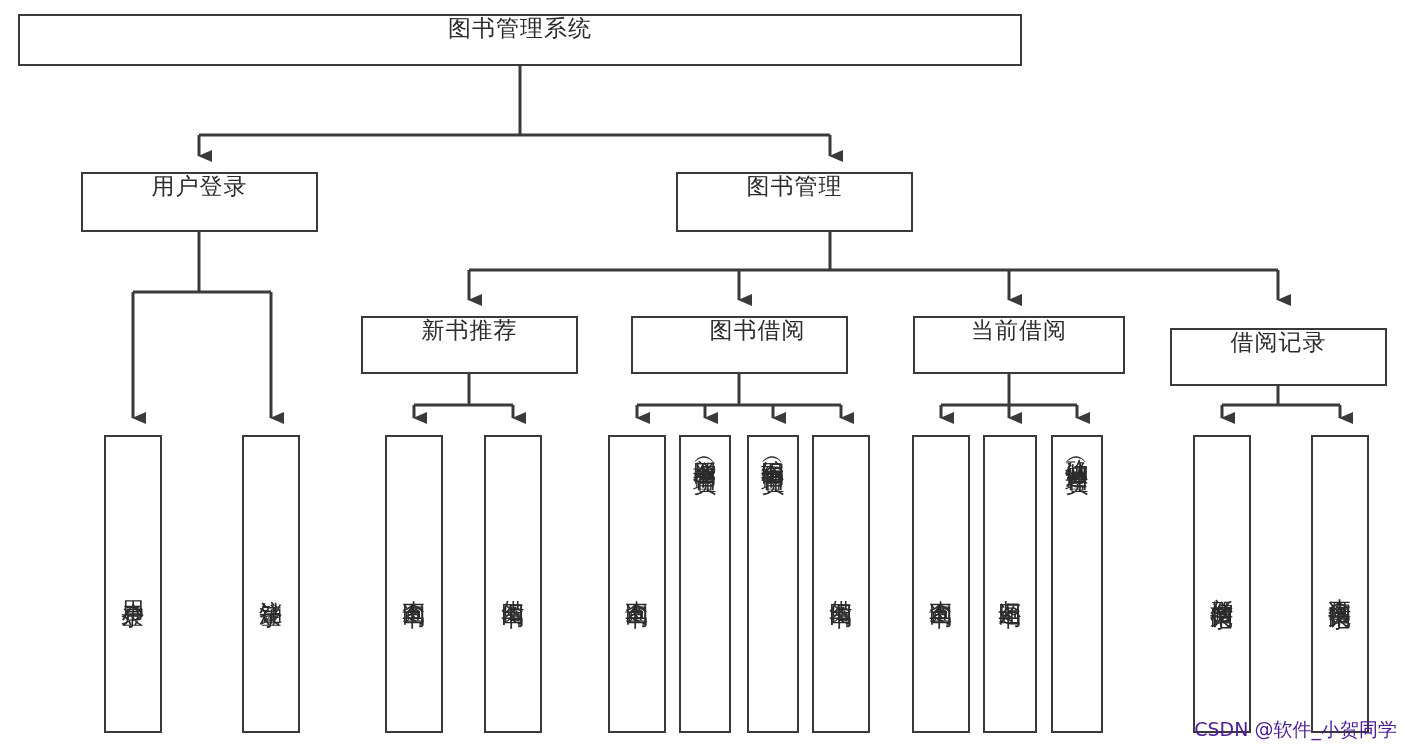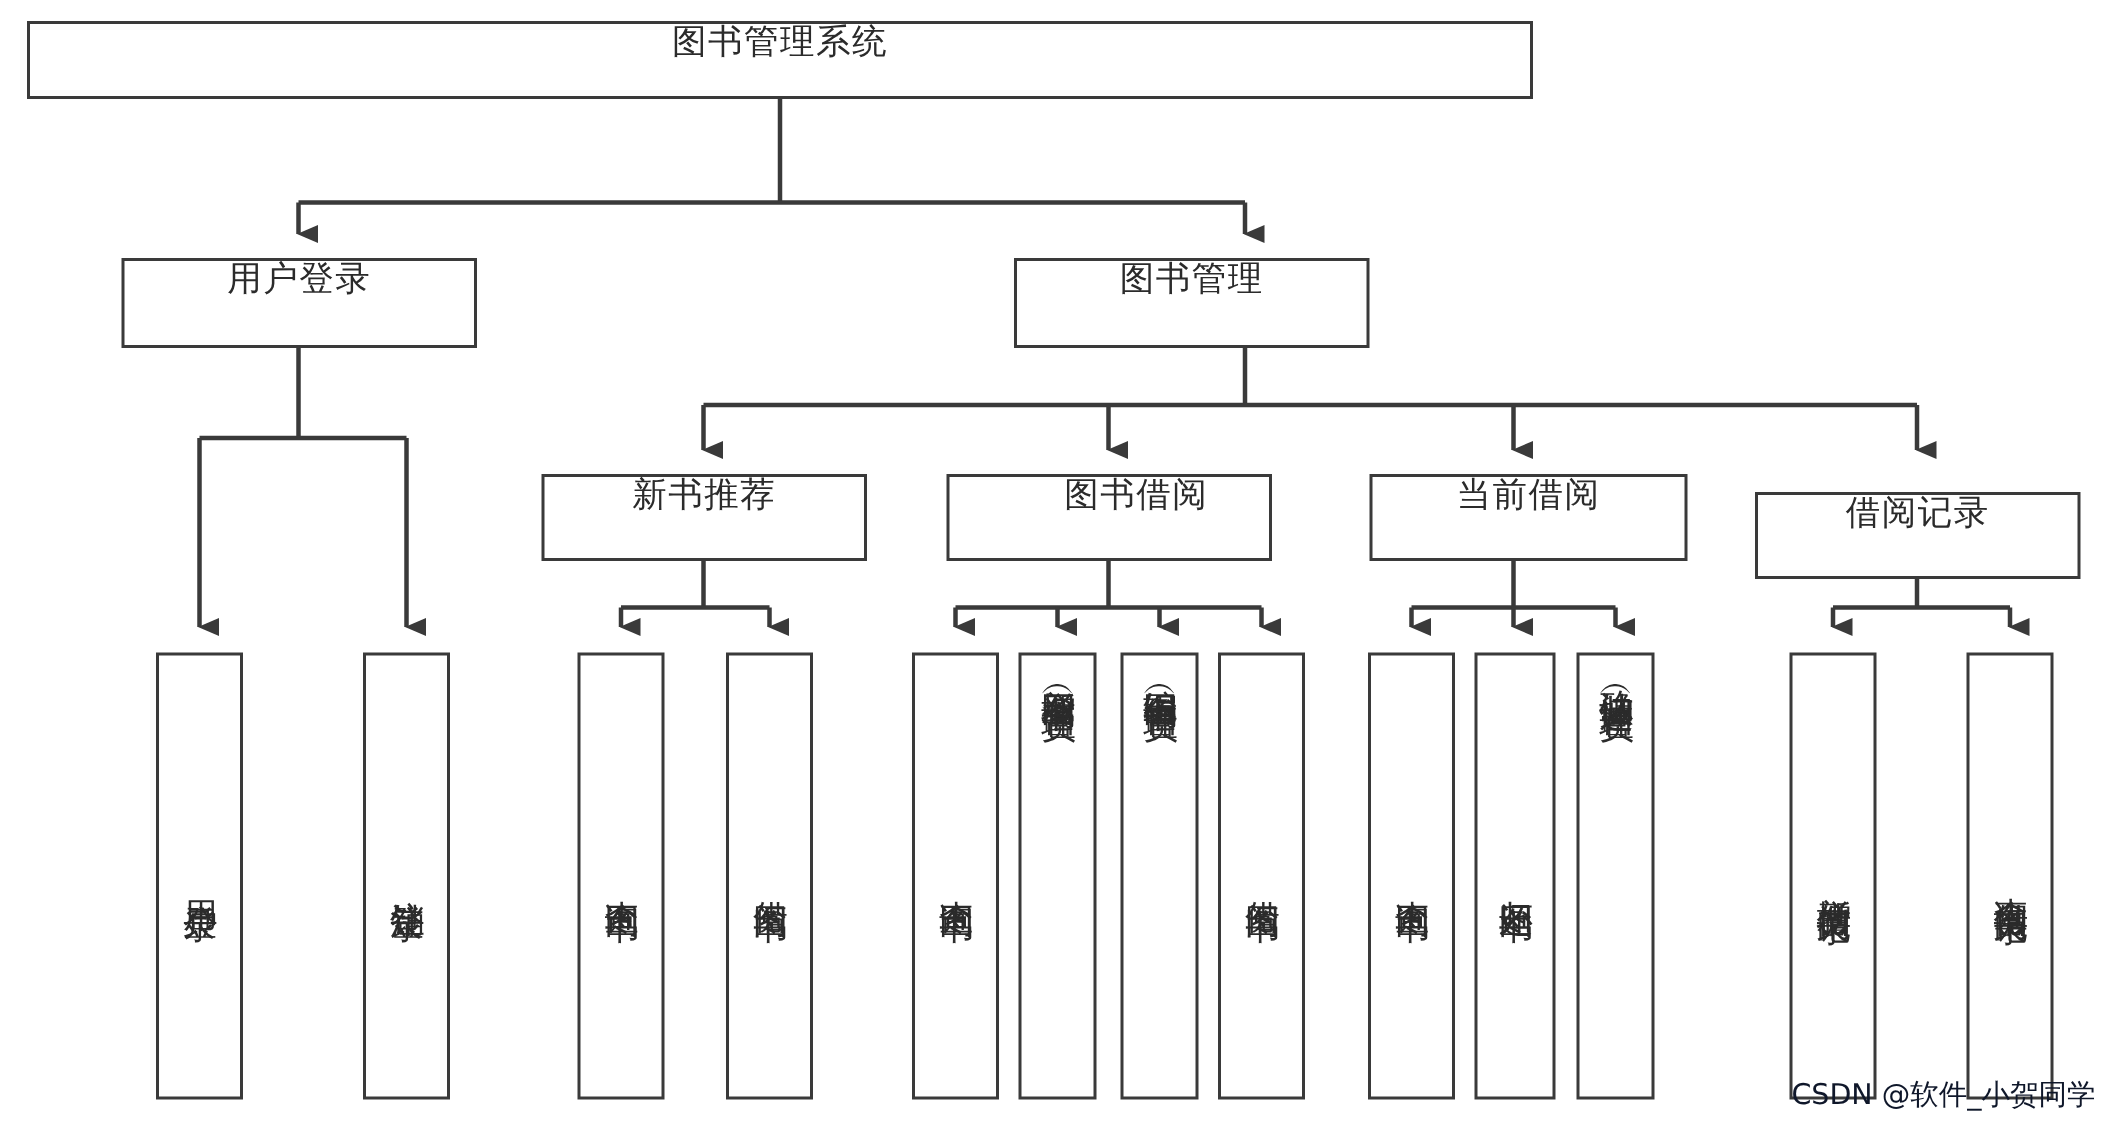--- a/index.html
+++ b/index.html
@@ -60,21 +60,21 @@
     margin: 0 auto;
   }
   .node.vert.center-text {
     align-items: center;
   }
   .watermark {
     position: absolute;
     right: 8px;
     bottom: 4px;
     font-size: 19px;
-    color: #0f172a;
+    color: #4c1d95;
     white-space: nowrap;
     font-family: "DejaVu Sans", "Liberation Sans", sans-serif;
   }
 </style>
 </head>
 <body>
 
 <div id="canvas">
 
   <svg id="wires" viewBox="0 0 1405 747" xmlns="http://www.w3.org/2000/svg">

